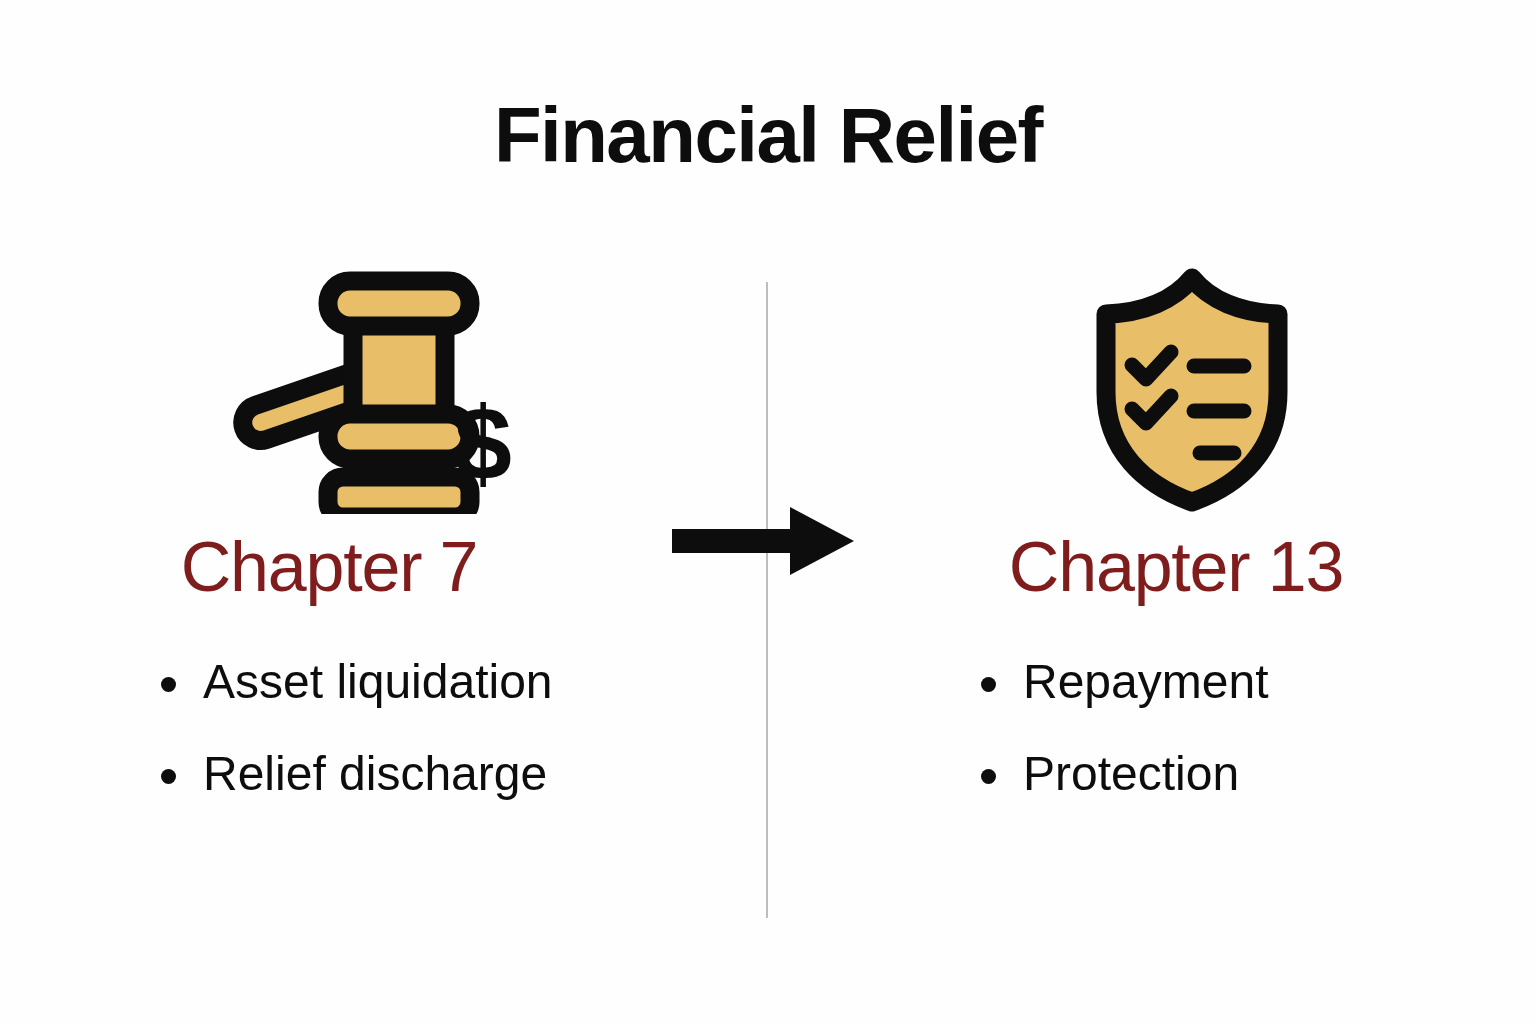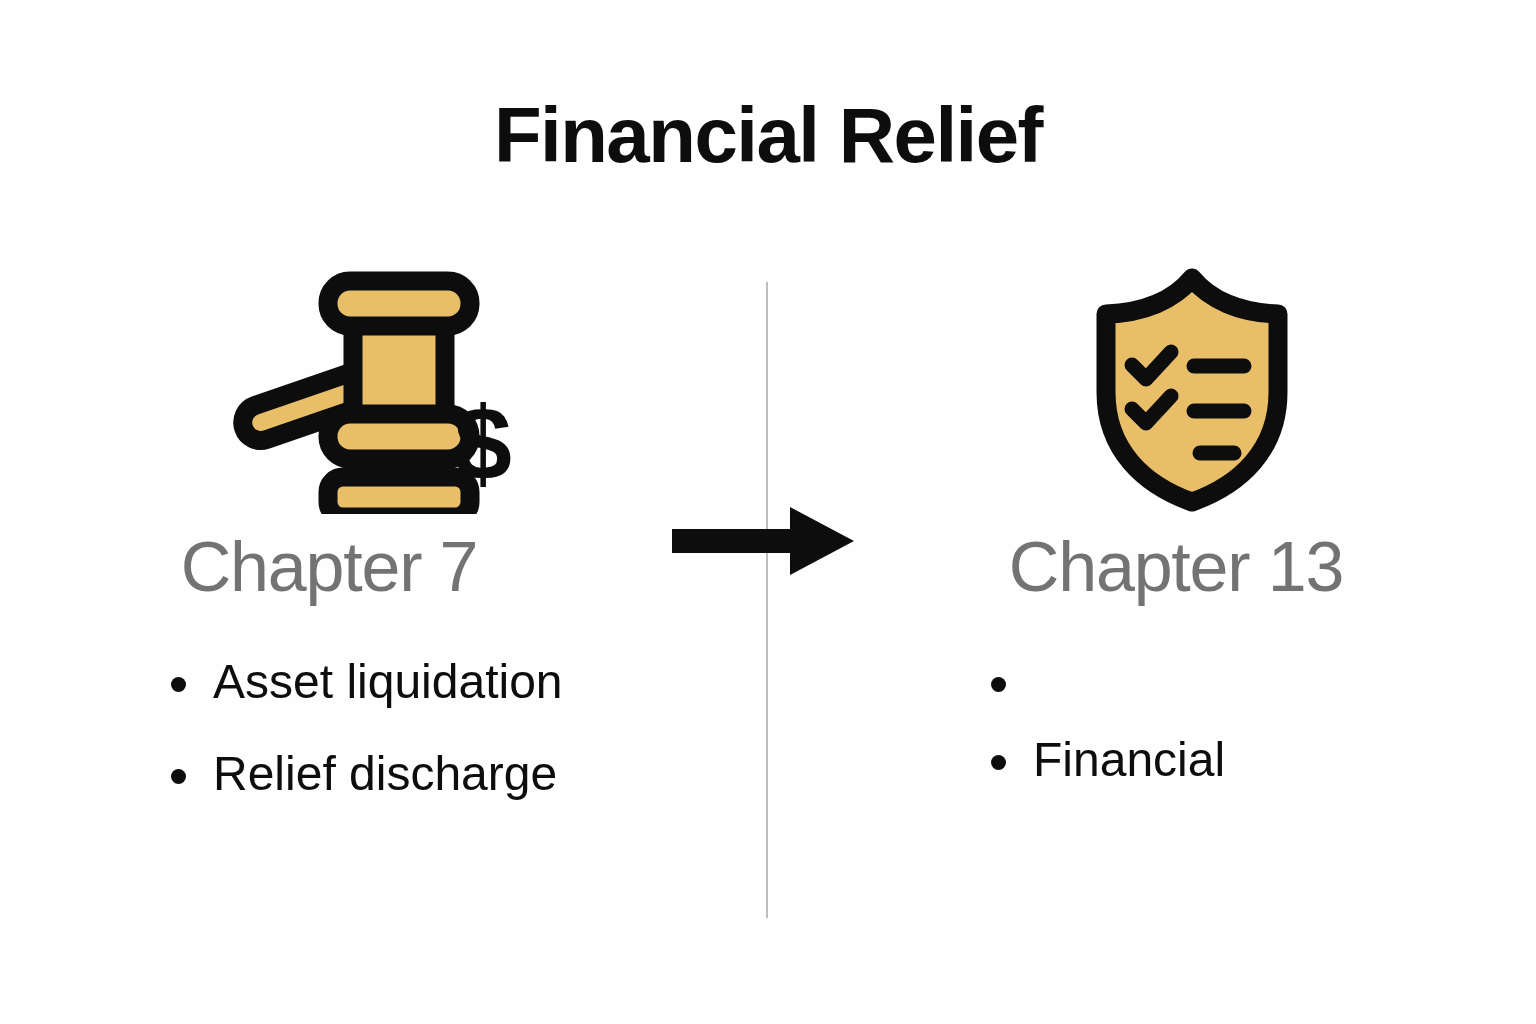--- a/index.html
+++ b/index.html
@@ -74,29 +74,29 @@
   }
   .icon-slot.left-icon  { justify-content: center; padding-left: 20px; }
   .icon-slot.right-icon { justify-content: center; padding-right: 50px; }
 
   .column-heading {
     text-align: center;
     font-size: 70px;
     font-weight: 400;
     letter-spacing: -1.2px;
     line-height: 1.0;
-    color: #737373;
+    color: #7f1d1d;
     white-space: nowrap;
   }
   .column.left  .column-heading { padding-right: 82px; }
   .column.right .column-heading { padding-right: 82px; }
 
   .bullet-list {
     list-style: none;
-    margin: 16px;
+    margin: 6px;
     padding: 0;
     margin-top: 56px;
     text-align: center;
   }
   .column.left  .bullet-list { padding-left: 115px; }
   .column.right .bullet-list { padding-left: 88px; }
 
   .bullet-item {
     display: flex;
     align-items: flex-start;
@@ -199,21 +199,22 @@
           </g>
         </svg>
       </span>
     </div>
 
     <div class="column-heading">Chapter 13</div>
 
     <ul class="bullet-list">
       <li class="bullet-item">
         <span class="bullet-dot"></span>
-      </li>
-      <li class="bullet-item">
-        <span class="bullet-dot"></span>
-        <span class="bullet-text">Financial</span>
+        <span class="bullet-text">Repayment</span>
+      </li>
+      <li class="bullet-item">
+        <span class="bullet-dot"></span>
+        <span class="bullet-text">Protection</span>
       </li>
     </ul>
   </div>
 
 </div>
 
 </body></html>

